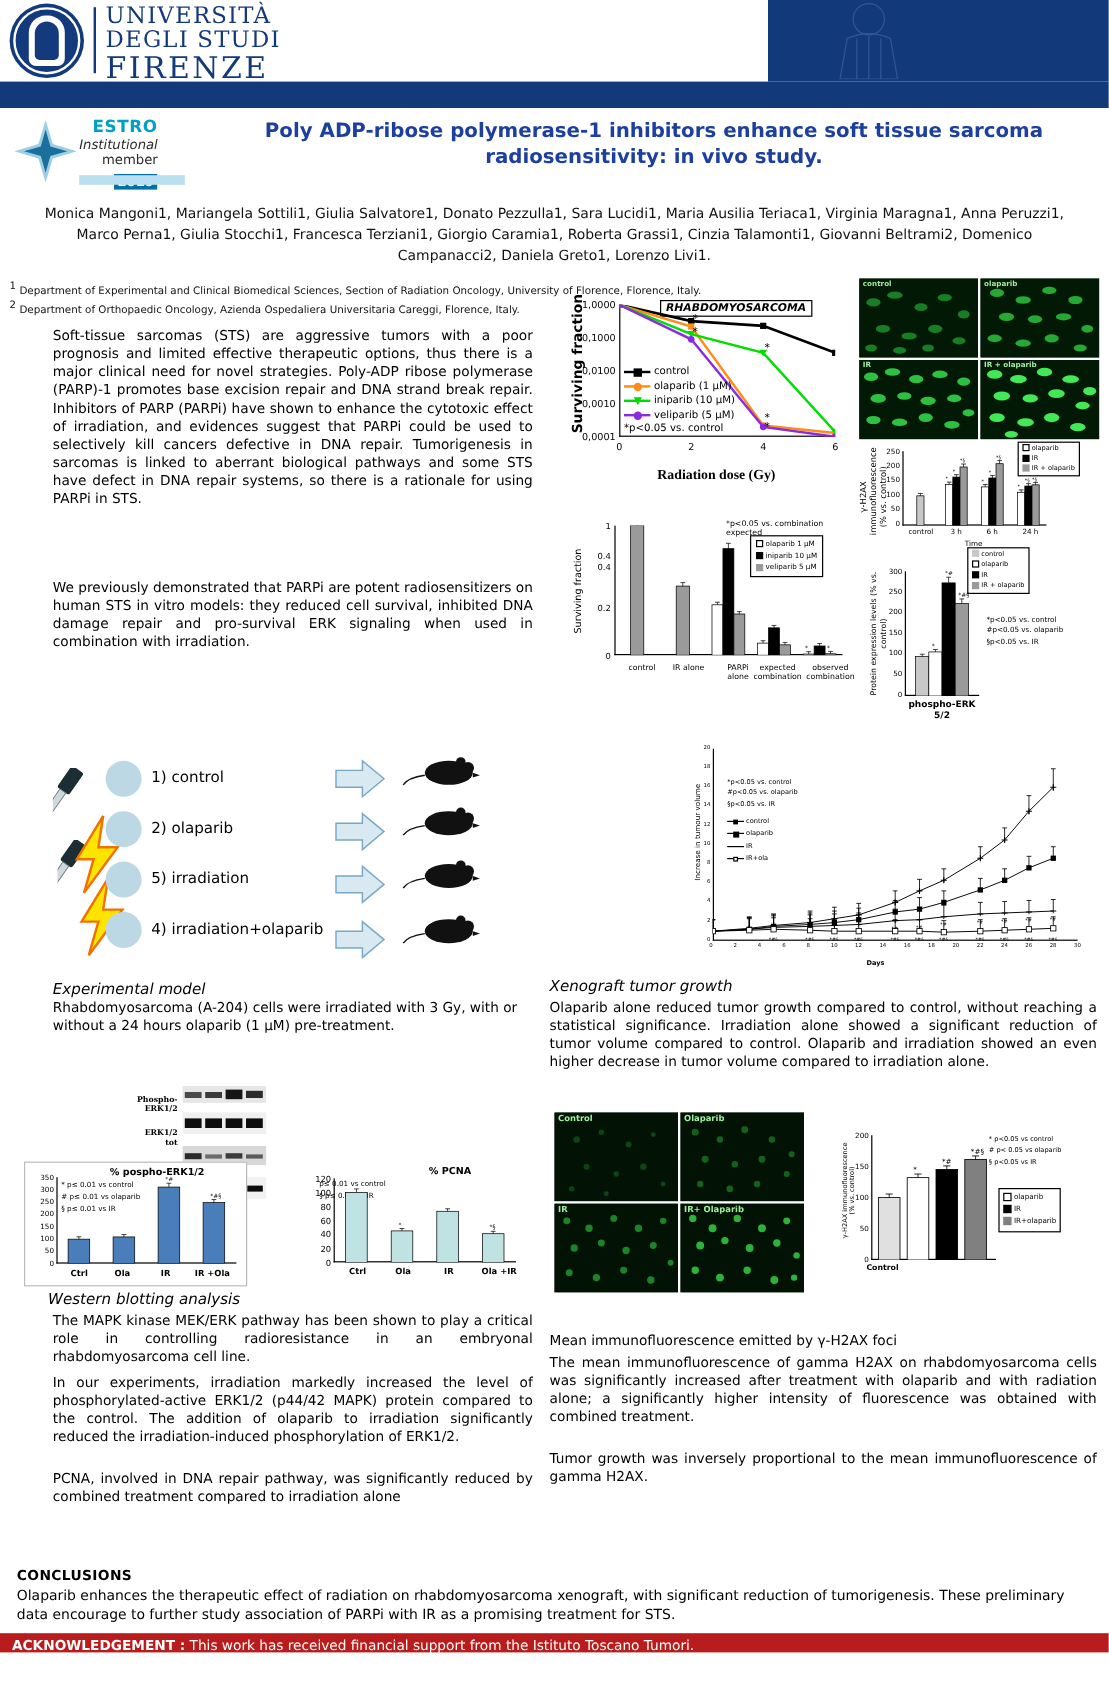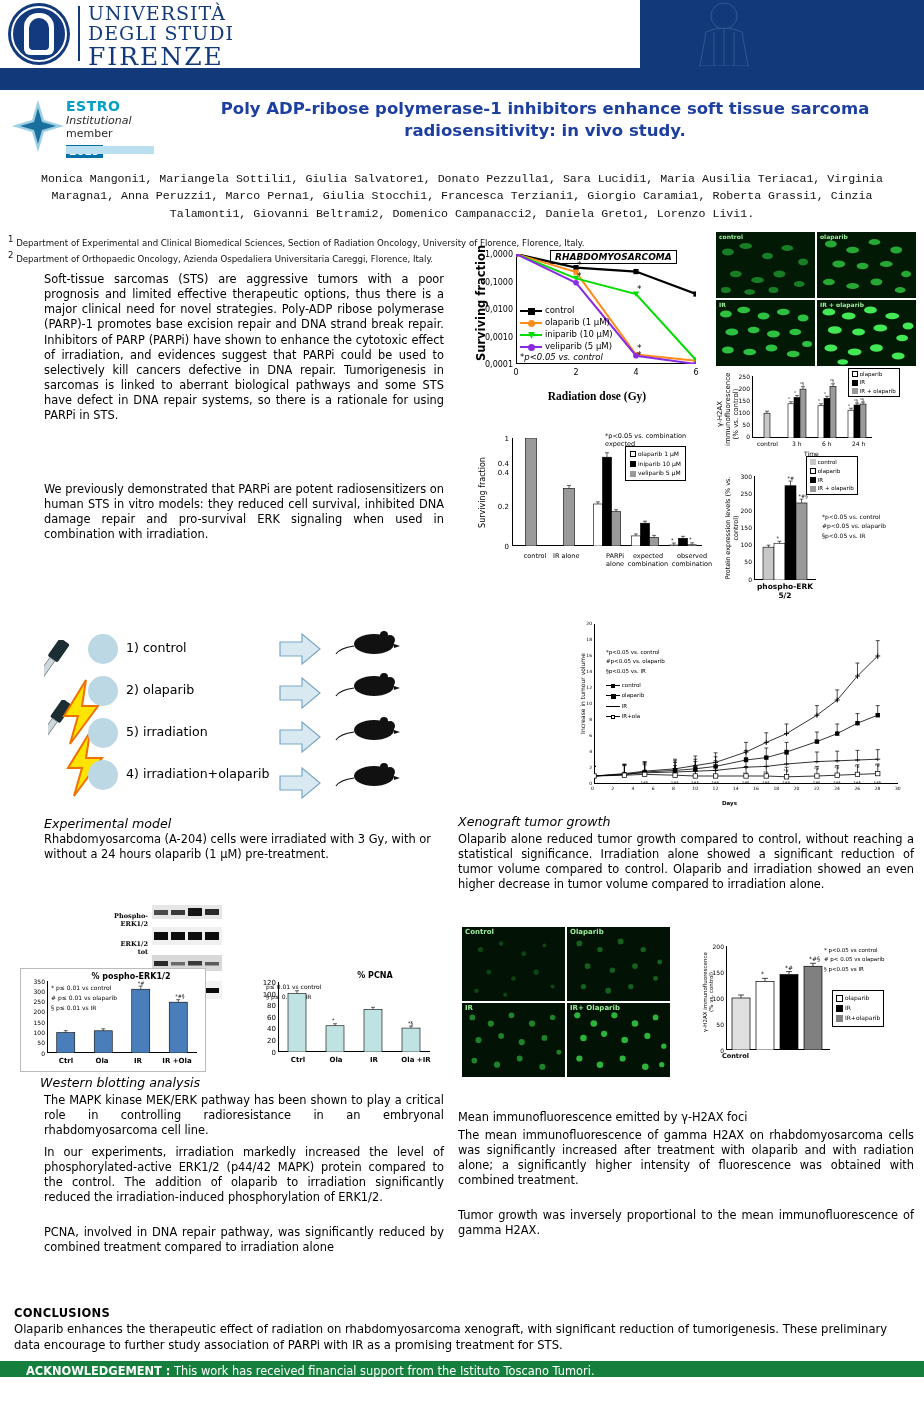--- a/index.html
+++ b/index.html
@@ -22,35 +22,35 @@
               font-family:"DejaVu Serif", serif; line-height:1.04; }
   .uni-name .l1 { font-size:19px; letter-spacing:1px; }
   .uni-name .l2 { font-size:19px; letter-spacing:1px; }
   .uni-name .l3 { font-size:25px; letter-spacing:2px; }
   .uni-rule { position:absolute; left:78px; top:6px; width:2px; height:55px; background:#12397a; }
   .hdr-figure { position:absolute; right:140px; top:2px; width:120px; height:64px; opacity:.45; }
 
   .navy-strip { position:absolute; left:0; top:68px; width:924px; height:22px; background:#12397a; }
 
   
-  .estro { position:absolute; left:8px; top:96px; width:150px; height:60px; background:#fff; }
+  .estro { position:absolute; left:8px; top:96px; width:150px; height:60px; background:#fff;text-align:right; }
   .estro-star { position:absolute; left:2px; top:2px; width:56px; height:56px; }
   .estro-txt { position:absolute; left:58px; top:2px; }
   .estro-txt .e1 { color:#00a0c6; font-weight:bold; font-size:14px; letter-spacing:.5px; }
   .estro-txt .e2 { color:#2a2a2a; font-size:11px; font-style:italic; }
   .estro-txt .e3 { color:#2a2a2a; font-size:11px; }
   .estro-txt .e4 { background:#0071a8; color:#fff; font-size:11px; font-weight:bold; padding:0 3px; display:inline-block; }
   .estro-bar { position:absolute; left:58px; top:50px; width:88px; height:8px; background:#b9dff0; }
 
   .poster-title { position:absolute; left:175px; top:98px; width:740px; text-align:center;
                   color:#1d3fa0; font-weight:bold; font-size:16.5px; line-height:1.32;
                   font-family:"DejaVu Sans", sans-serif; }
 
   .authors { position:absolute; left:22px; top:170px; width:880px; text-align:center;
-             font-size:11.6px; line-height:1.5; color:#111;font-family:Liberation Mono, monospace; }
+             font-size:11.6px; line-height:1.5; color:#111; }
   .affil { position:absolute; left:8px; width:900px; font-size:8.6px; color:#111; }
   .affil sup { font-size:8.5px; }
 
   
   .para { position:absolute; text-align:justify; font-size:11.4px; line-height:1.33; color:#000; }
   .sec-title { position:absolute; font-style:italic; font-size:12.6px; color:#000; }
 
   
   .chart { position:absolute; background:#fff; }
   .axis-line { position:absolute; background:#000; }
@@ -65,42 +65,42 @@
   #surv-chart .plotbox { position:absolute; left:54px; top:6px; width:180px; height:110px; }
   #surv-chart .ytick { position:absolute; right:calc(100% + 3px); font-size:8px; transform:translateY(-50%); white-space:nowrap;}
   #surv-chart .xtick { position:absolute; top:114px; font-size:8px; transform:translateX(-50%); }
   .rhabdo-box { position:absolute; left:88px; top:2px; border:1px solid #000; padding:1px 4px;
                 font-size:9px; font-weight:bold; font-style:italic; background:#fff; }
   .legend-s { position:absolute; left:58px; top:56px; font-size:8.5px; line-height:1.42; }
   .legend-s .row { white-space:nowrap; }
   .lm { display:inline-block; width:22px; vertical-align:middle; margin-right:3px; position:relative; height:8px;}
   .lm i { position:absolute; left:0; top:3px; width:22px; height:2px; display:block;}
   .lm b { position:absolute; left:8px; top:1px; width:7px; height:7px; display:block;}
-  .pnote { position:absolute; left:58px; top:104px; font-size:8.5px;font-style:italic; }
+  .pnote { position:absolute; left:58px; top:104px; font-size:8.5px; }
 
   
   .bc-ylab { position:absolute; transform:rotate(-90deg); font-size:7px; text-align:center; }
 
   
   .fluor-grid { position:absolute; display:grid; grid-template-columns:1fr 1fr; gap:2px; background:#fff; }
   .fluor-cell { position:relative; background:#001c05; overflow:hidden; }
   .fluor-cell .cap { position:absolute; left:3px; top:1px; font-size:6px; color:#9ef09e; font-weight:bold; z-index:3;}
   .blot-lbl { position:absolute; font-size:6.5px; font-weight:bold; font-family:"DejaVu Serif",serif; text-align:right; }
 
   
   .em-circle { position:absolute; width:30px; height:30px; border-radius:50%; background:#bcd8e4; }
   .em-txt { position:absolute; font-size:12.6px; color:#000; white-space:nowrap; }
   .em-arrow { position:absolute; width:46px; height:34px; }
   .mouse { position:absolute; width:70px; height:30px; }
 
   
   .concl-h { position:absolute; left:14px; top:1306px; font-size:11.5px; font-weight:bold; letter-spacing:.3px;}
   .concl-b { position:absolute; left:14px; top:1322px; width:898px; font-size:11.6px; line-height:1.38; }
-  .ack { position:absolute; left:0; top:1361px; width:924px; height:16px; background:#15803d; color:#fff;
-         font-size:11.4px; padding:3px 0 0 26px; }
+  .ack { position:absolute; left:0; top:1361px; width:924px; height:16px; background:#b91c1c; color:#fff;
+         font-size:11.4px; padding:3px 0 0 10px; }
   .ack b { font-weight:bold; }
 
   .footer { position:absolute; left:0; top:1387px; width:924px; height:36px; background:#fff; }
 </style>
 </head>
 <body>
 
 <div class="hdr-blue"></div>
 
 <div class="crest">
@@ -392,21 +392,21 @@
         <rect x="137.56" y="99.36" width="9.12" height="8.639999999999999" fill="#9a9a9a" stroke="#000" stroke-width="0.6"></rect>
         <line x1="142.12" y1="97.36" x2="142.12" y2="99.36" stroke="#000" stroke-width="0.6"></line>
         <line x1="140.12" y1="97.36" x2="144.12" y2="97.36" stroke="#000" stroke-width="0.6"></line>
         <rect x="175.56" y="106.8" width="9.12" height="1.2" fill="#9a9a9a" stroke="#000" stroke-width="0.6"></rect>
         <line x1="180.12" y1="104.8" x2="180.12" y2="106.8" stroke="#000" stroke-width="0.6"></line>
         <line x1="178.12" y1="104.8" x2="182.12" y2="104.8" stroke="#000" stroke-width="0.6"></line>
         <text x="177.12" y="103.3" font-size="5" fill="#000">*</text>
       </svg>
   </div>
   <div class="tick-lbl" style="left:58px;top:124px;width:34px;text-align:center;font-size:6.5px;white-space:normal;">control</div>
-  <div class="tick-lbl" style="left:93px;top:124px;width:34px;text-align:left;font-size:6.5px;white-space:normal;">IR alone</div>
+  <div class="tick-lbl" style="left:93px;top:124px;width:34px;text-align:right;font-size:6.5px;white-space:normal;">IR alone</div>
   <div class="tick-lbl" style="left:128px;top:124px;width:36px;text-align:right;font-size:6.5px;white-space:normal;">PARPi alone</div>
   <div class="tick-lbl" style="left:166px;top:124px;width:44px;text-align:center;font-size:6.5px;white-space:normal;">expected combination</div>
   <div class="tick-lbl" style="left:210px;top:124px;width:44px;text-align:center;font-size:6.5px;white-space:normal;">observed combination</div>
 </div>
 
 <div class="chart" style="left:718px; top:462px; width:200px; height:150px;">
   <div style="position:absolute;left:88px;top:-6px;border:1px solid #000;padding:1px 3px;font-size:5.5px;line-height:1.6;background:#fff;">
     <div><span style="display:inline-block;width:6px;height:6px;background:#c8c8c8;vertical-align:middle;"></span> <span>control</span></div>
     <div><span style="display:inline-block;width:6px;height:6px;background:#fff;border:1px solid #000;vertical-align:middle;"></span> <span>olaparib</span></div>
     <div><span style="display:inline-block;width:6px;height:6px;background:#000;vertical-align:middle;"></span> <span>IR</span></div>

